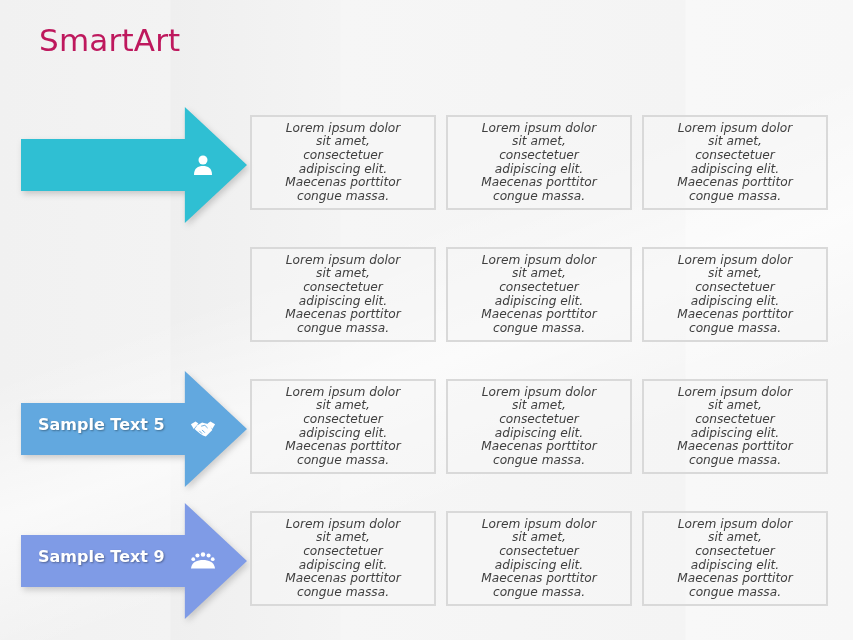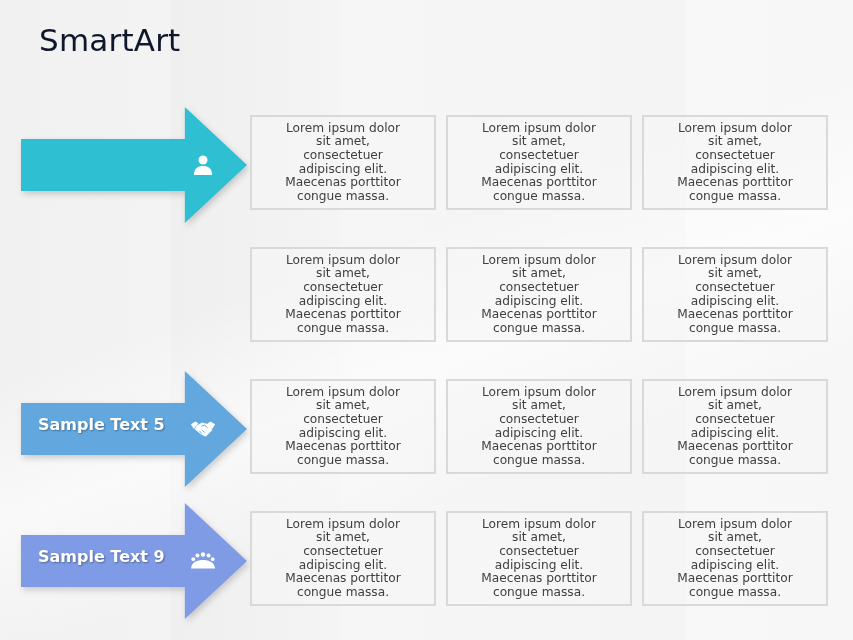--- a/index.html
+++ b/index.html
@@ -9,21 +9,21 @@
     font-family: "DejaVu Sans", sans-serif;
   }
   .bg {
     position: absolute; inset: 0;
     background:
       linear-gradient(160deg, rgba(255,255,255,0) 40%, rgba(255,255,255,0.6) 55%, rgba(255,255,255,0) 70%),
       linear-gradient(90deg, #f1f1f1 0px, #f3f3f3 170px, #efefef 171px, #f4f4f4 340px, #f6f6f6 341px, #f4f4f4 685px, #f8f8f8 686px, #f7f7f7 853px);
   }
   .title {
     position: absolute; left: 39px; top: 22px;
-    font-size: 31px; color: #0f172a; font-weight: normal;
+    font-size: 31px; color: #be185d; font-weight: normal;
     letter-spacing: 0.2px;
   }
   .row { position: absolute; left: 0; width: 853px; height: 116px; }
   .arrow {
     position: absolute; left: 21px; top: 0; width: 226px; height: 116px;
     filter: drop-shadow(2px 3px 3px rgba(0,0,0,0.18));
   }
   .arrow .shape {
     position: absolute; inset: 0;
     clip-path: polygon(0 27.5%, 72.5% 27.5%, 72.5% 0, 100% 50%, 72.5% 100%, 72.5% 72.5%, 0 72.5%);
@@ -38,20 +38,21 @@
     position: absolute; left: 169px; top: 46px; width: 26px; height: 24px;
     display: flex; align-items: center; justify-content: center;
   }
   .box {
     position: absolute; top: 8px; width: 186px; height: 95px;
     border: 2px solid #d9d9d9; background: rgba(245,245,245,0.55);
     box-sizing: border-box;
     display: flex; align-items: center; justify-content: center;
     text-align: center; color: #404040; font-size: 12.2px; line-height: 13.6px;
     padding: 0 30px;
+    font-style: italic;
   }
   .box.c1 { left: 250px; }
   .box.c2 { left: 446px; }
   .box.c3 { left: 642px; }
 </style>
 </head>
 <body>
 
 <div class="bg"></div>
 

